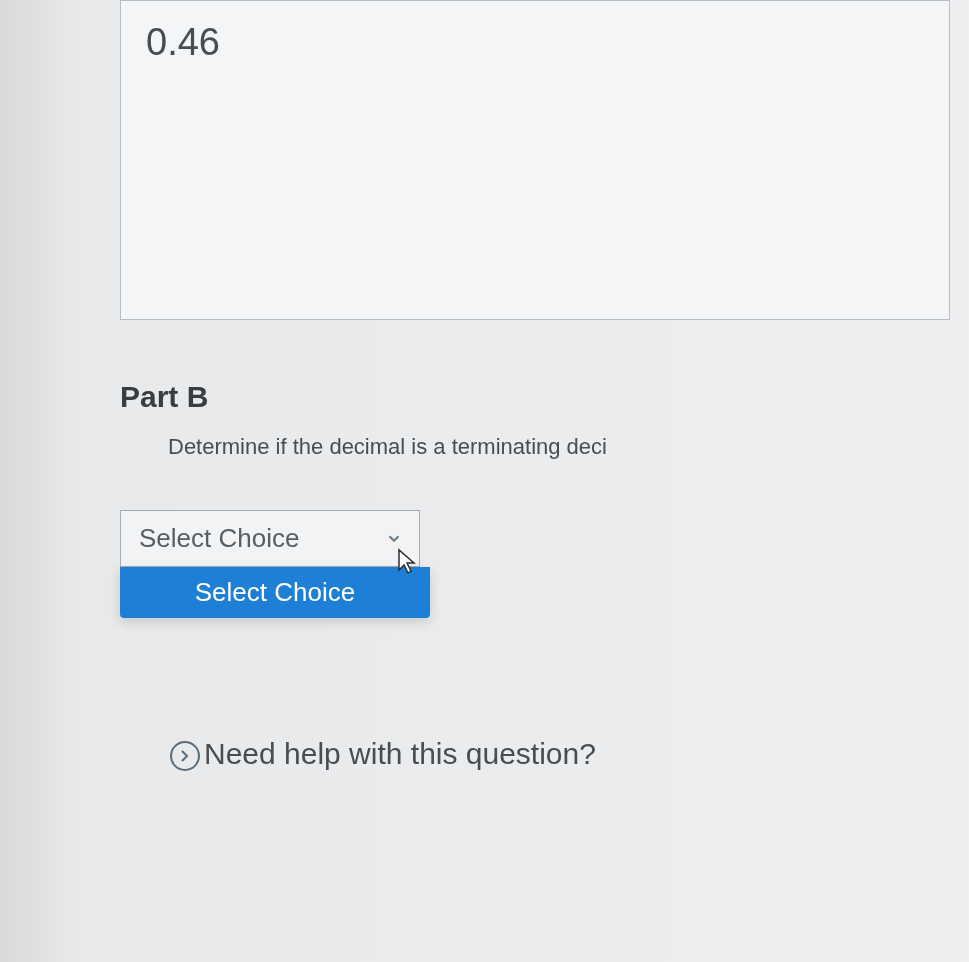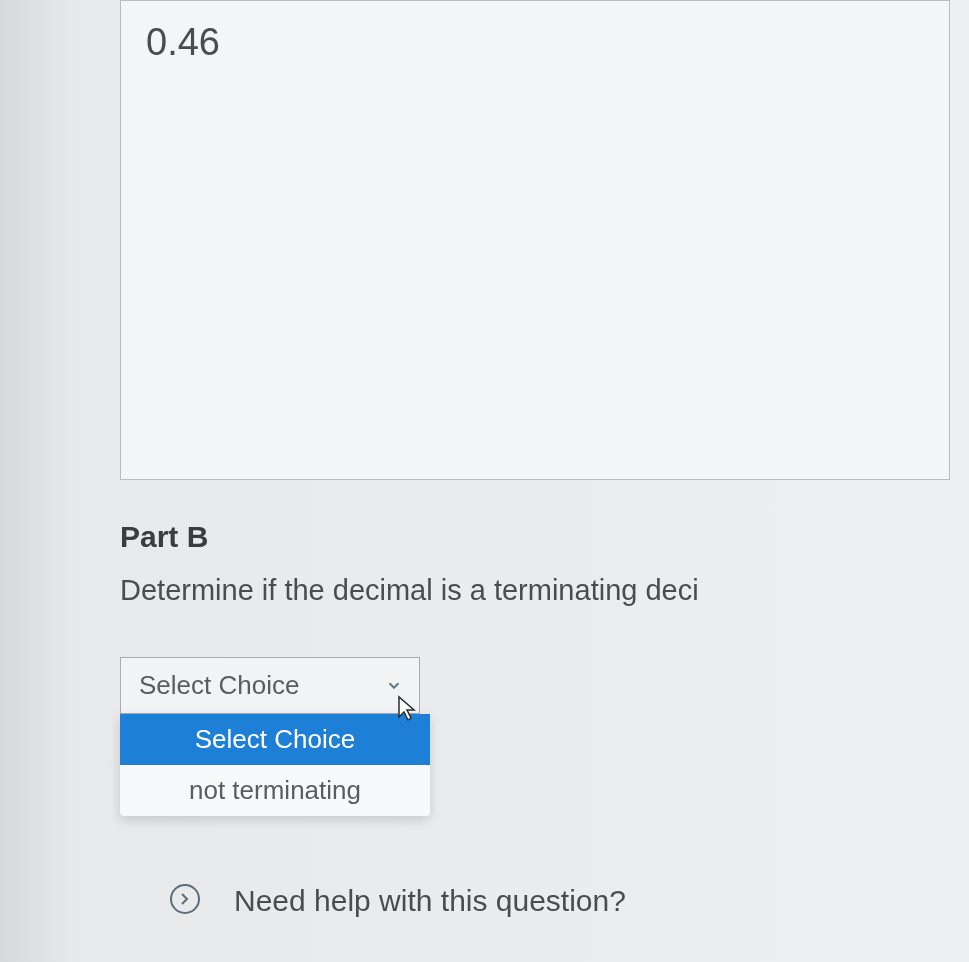--- a/index.html
+++ b/index.html
@@ -18,42 +18,43 @@
     .page-container {
       padding-left: 120px;
       padding-top: 0;
       height: 100%;
       background: linear-gradient(to right, #d8d9da 0%, #e8e9ea 8%, #eeeff0 100%);
     }
     .answer-box {
       border: 1px solid #b8bcc0;
       background: #f4f5f6;
       width: 830px;
-      height: 480px;
+      height: 320px;
       padding: 20px 25px;
       margin-bottom: 26px;
     }
     .answer-value {
       font-size: 38px;
       color: #4a4d50;
       font-weight: 400;
     }
     .part-heading {
       font-size: 30px;
       font-weight: 700;
       color: #3a3d40;
       margin-bottom: 20px;
-      margin-top: 40px;
+      margin-top: 60px;
     }
     .question-text {
-      font-size: 29px;
+      font-size: 22px;
       color: #4a4d50;
       margin-bottom: 50px;
       white-space: nowrap;
       overflow: hidden;
+      margin-left: 48px;
     }
     .dropdown-wrapper {
       position: relative;
       display: inline-block;
       text-align: center;
     }
     .dropdown-select {
       border: 1px solid #a8acb0;
       background: #f2f3f4;
       padding: 12px 50px 12px 18px;
@@ -103,23 +104,23 @@
       font-size: 26px;
       color: #5a5d60;
       cursor: pointer;
     }
     .dropdown-option.highlighted {
       background: #1d7fd6;
       color: #ffffff;
     }
     .help-row {
       display: flex;
-      align-items: flex-start;
+      align-items: flex-end;
       margin-top: 170px;
-      gap: 34px;
+      gap: 4px;
       padding-left: 50px;
     }
     .help-icon {
       width: 30px;
       height: 30px;
       border: 2px solid #5a6d7a;
       border-radius: 50%;
       display: flex;
       align-items: center;
       justify-content: center;
@@ -156,21 +157,20 @@
         </svg>
       </span>
     </div>
     <span class="cursor-icon">
       <svg viewBox="0 0 20 28" fill="white" stroke="#2a2d30" stroke-width="1.5">
         <path d="M2 2 L2 22 L7 17 L11 25 L14 23 L10 15 L17 15 Z"></path>
       </svg>
     </span>
     <div class="dropdown-options">
       <div class="dropdown-option highlighted">Select Choice</div>
-      <div class="dropdown-option">not terminating</div>
     </div>
   </div>
 
   <div class="help-row">
     <div class="help-icon">
       <svg viewBox="0 0 10 14" fill="none" stroke="#5a6d7a" stroke-width="2">
         <polyline points="2 2 7 7 2 12"></polyline>
       </svg>
     </div>
     <div class="help-text">Need help with this question?</div>

